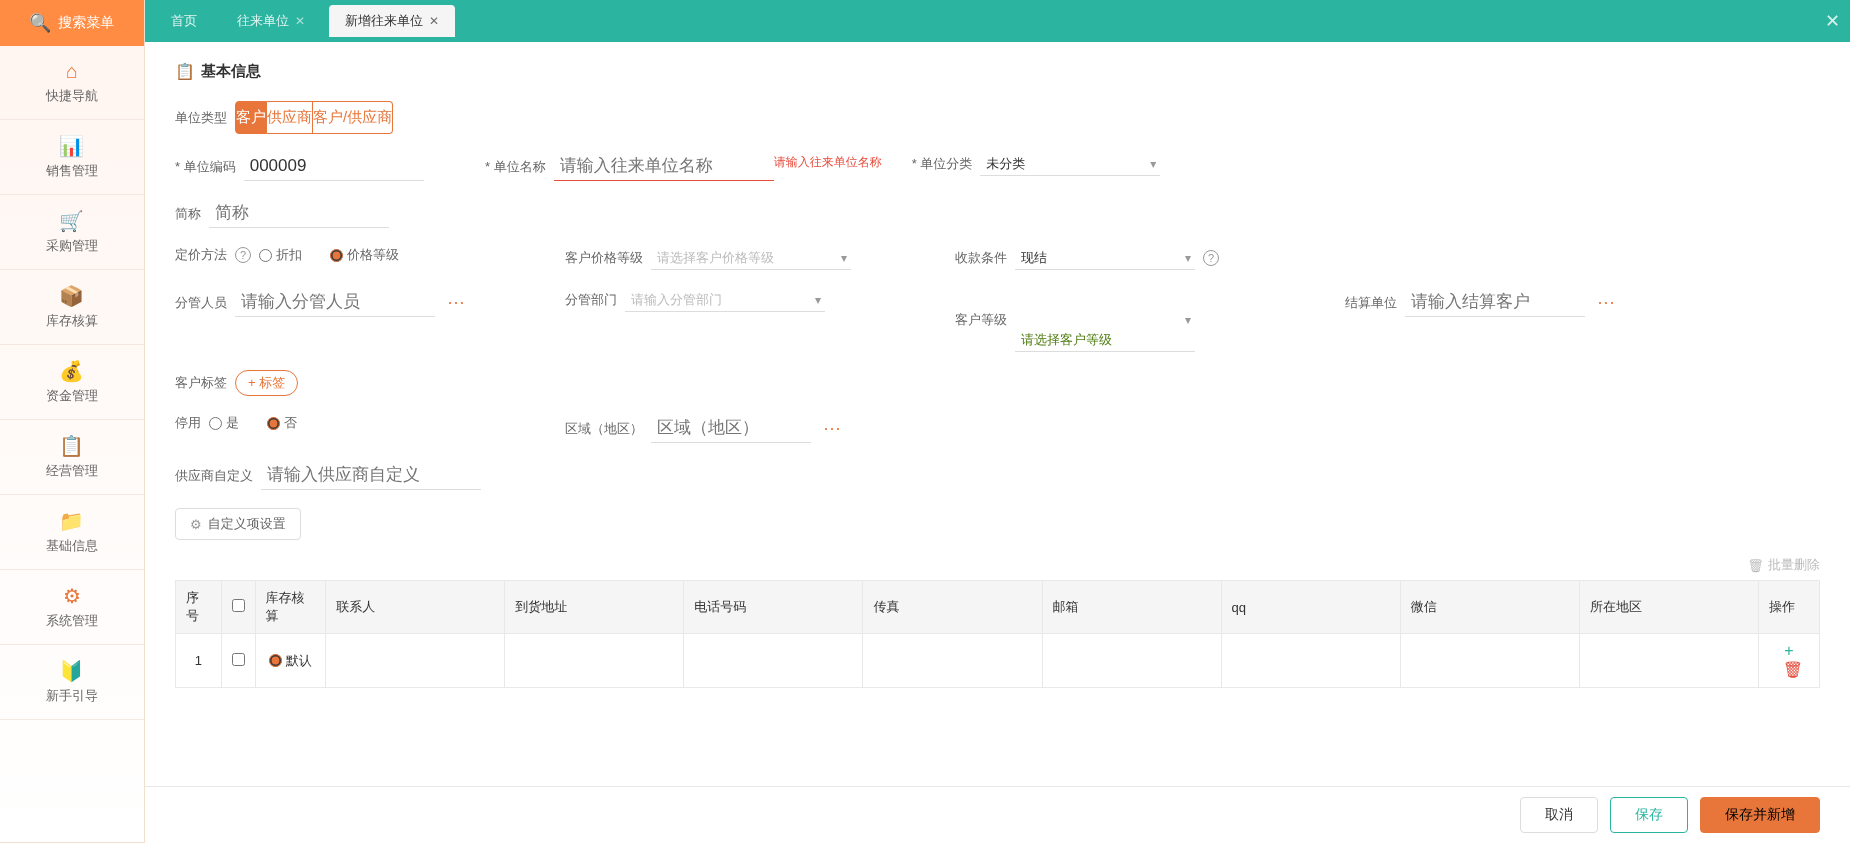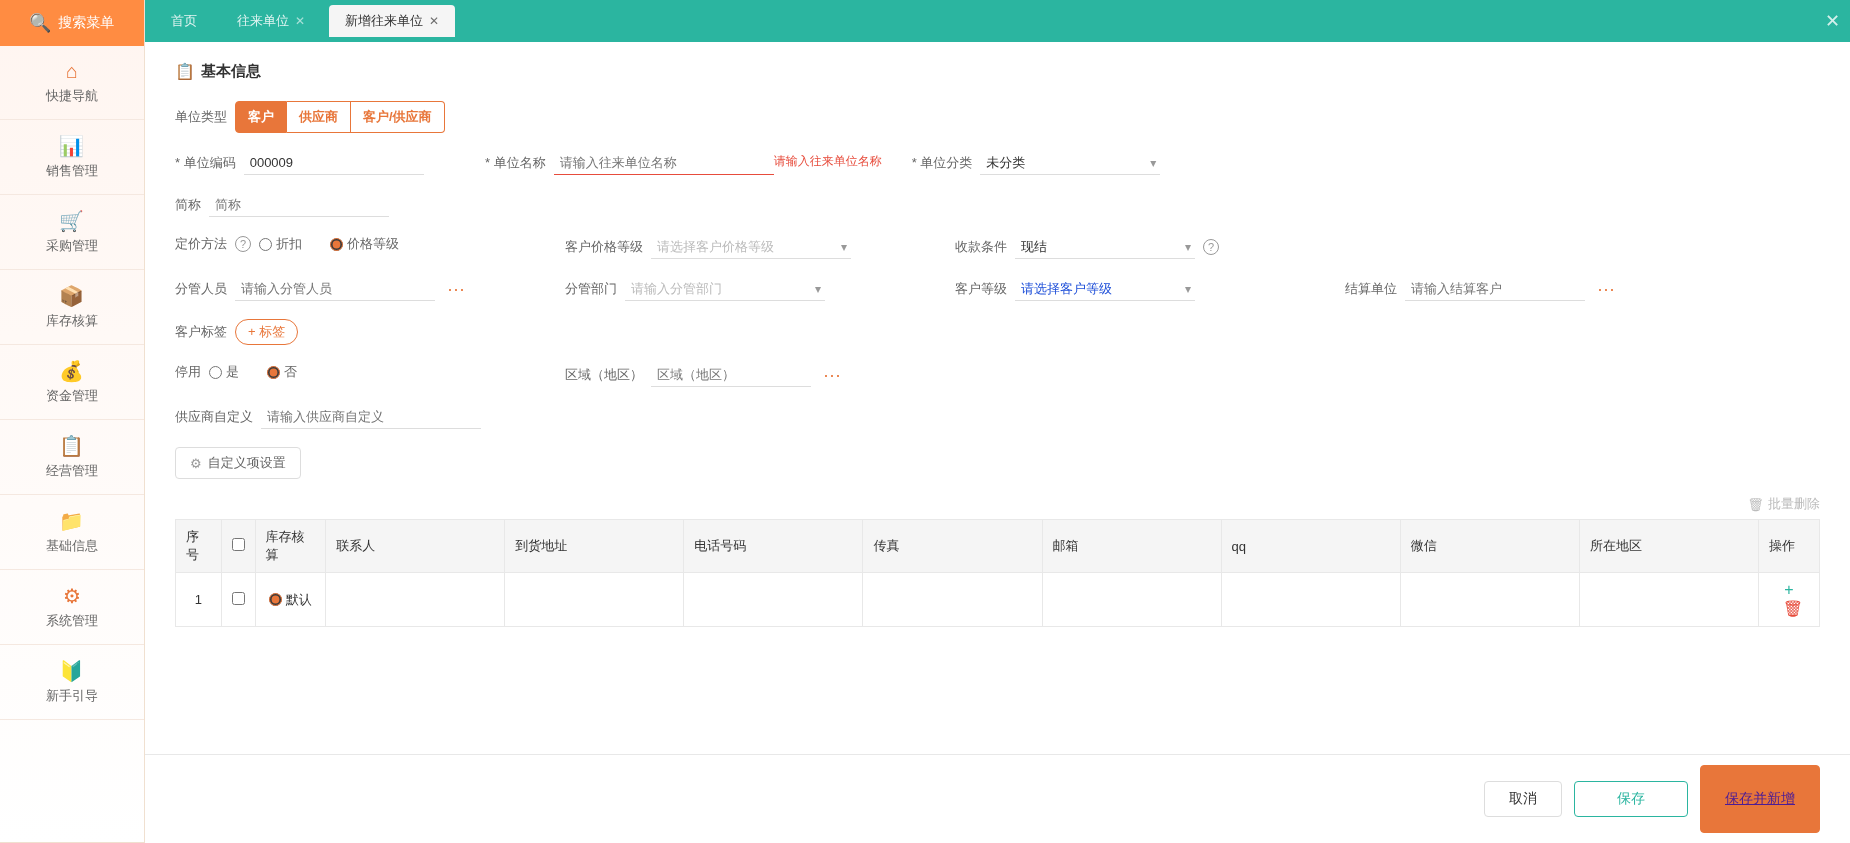--- a/index.html
+++ b/index.html
@@ -124,21 +124,21 @@
     .form-group label {
       color: #666;
       font-size: 13px;
       white-space: nowrap;
       flex-shrink: 0;
     }
     .form-input {
       border: none;
       border-bottom: 1px solid #ddd;
       padding: 4px 6px;
-      font-size: 13px;
+      font-size: 17px;
       color: #333;
       outline: none;
       background: transparent;
       width: 180px;
     }
     .form-input.error { border-bottom-color: #e74c3c; }
     .error-msg { color: #e74c3c; font-size: 12px; margin-top: 2px; }
     .select-wrap {
       position: relative;
       display: inline-flex;
@@ -163,27 +163,26 @@
       pointer-events: none;
       font-size: 12px;
     }
 
     
     .type-buttons {
       display: flex;
       gap: 0;
     }
     .type-btn {
-      padding: 6px 12px;
+      padding: 6px 0;
       border: 1px solid #e8763a;
       background: white;
       cursor: pointer;
-      font-size: 13px;
+      font-size: 15px;
       color: #e8763a;
-      font-weight: bold;
     }
     .type-btn:first-child { border-radius: 4px 0 0 4px; }
     .type-btn:last-child { border-radius: 0 4px 4px 0; }
     .type-btn.active { background: #e8763a; color: white; }
     .type-btn:not(:first-child) { border-left: none; }
 
     
     .radio-group { display: flex; align-items: center; gap: 28px; }
     .radio-item { display: flex; align-items: center; gap: 4px; cursor: pointer; font-size: 13px; color: #333; }
     .radio-item input[type="radio"] { accent-color: #e8763a; }
@@ -286,37 +285,36 @@
     .btn-cancel {
       padding: 8px 24px;
       border: 1px solid #ddd;
       background: white;
       border-radius: 4px;
       cursor: pointer;
       font-size: 14px;
       color: #333;
     }
     .btn-save {
-      padding: 8px 42px;
+      padding: 8px 24px;
       border: 1px solid #2bb5a0;
       background: white;
       border-radius: 4px;
       cursor: pointer;
       font-size: 14px;
       color: #2bb5a0;
     }
     .btn-save-add {
-      padding: 24px 24px;
+      padding: 8px 24px;
       background: #e8763a;
       border: 1px solid #e8763a;
       border-radius: 4px;
       cursor: pointer;
       font-size: 14px;
-      color: #4c1d95;
-      text-decoration: underline;
+      color: #000000;
     }
 
     .input-group-inline {
       display: flex;
       flex-direction: row;
     }
   </style>
 </head>
 <body>
 
@@ -483,21 +481,21 @@
         <div class="select-wrap">
           <select style="width:200px;color:#bbb;">
             <option value="" disabled="" selected="">请输入分管部门</option>
           </select>
           <span class="chevron">▾</span>
         </div>
       </div>
       <div class="form-group wide">
         <label>客户等级</label>
         <div class="select-wrap">
-          <select style="width:180px;color:#1d4ed8;">
+          <select style="width:180px;color:#4d7c0f;margin-top:40px;">
             <option value="" disabled="" selected="">请选择客户等级</option>
           </select>
           <span class="chevron">▾</span>
         </div>
       </div>
       <div class="form-group wide">
         <label>结算单位</label>
         <input class="form-input" type="text" placeholder="请输入结算客户" style="width: 180px;">
         <span class="more-btn">···</span>
       </div>

